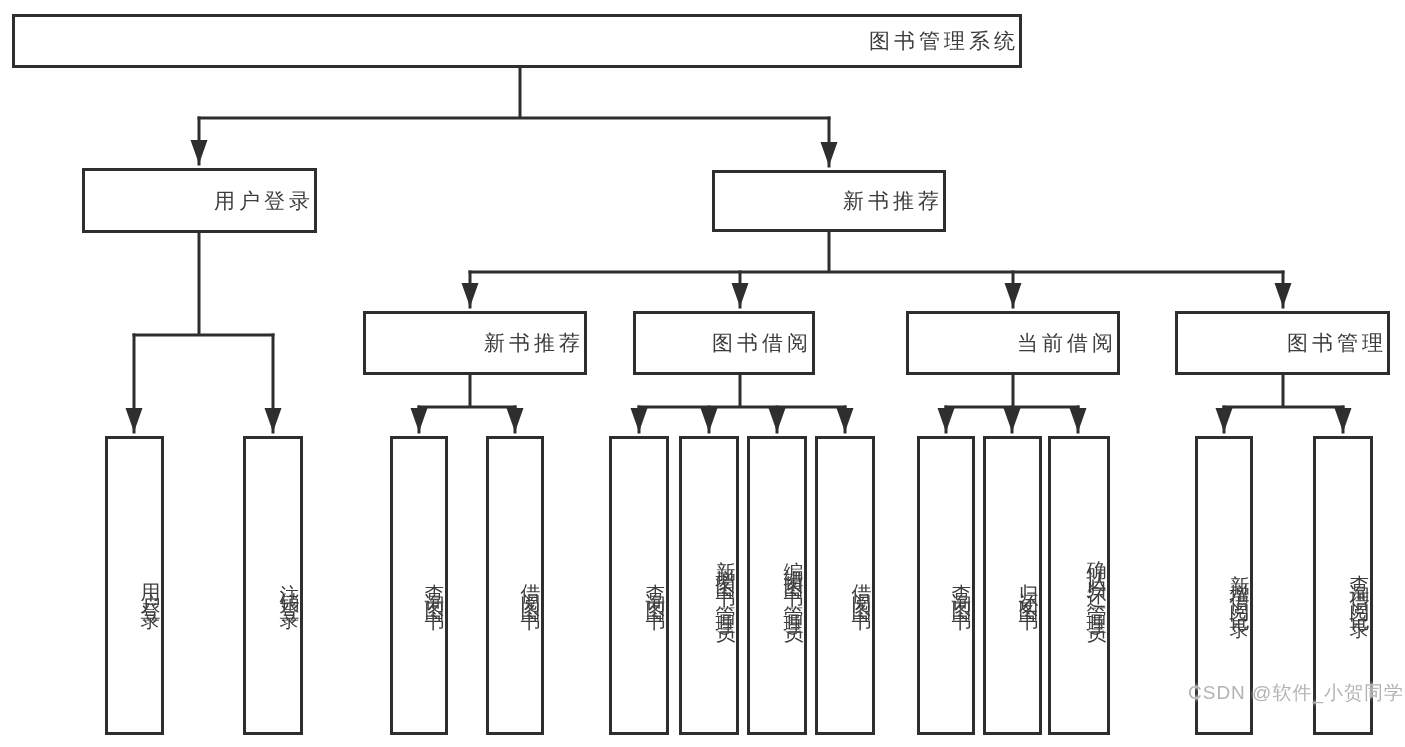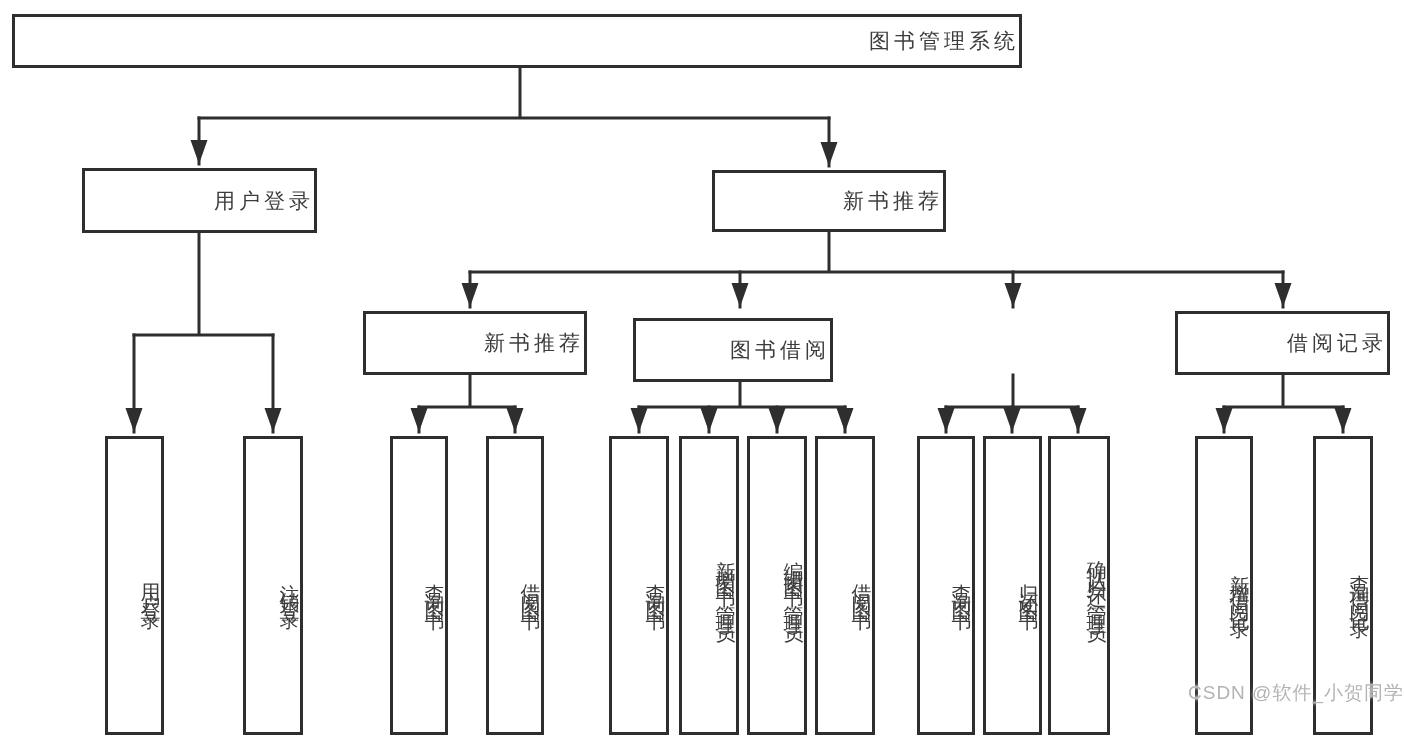--- a/index.html
+++ b/index.html
@@ -99,25 +99,28 @@
   <div class="box" style="left:82px;top:168px;width:235px;height:65px;">
     <span>用户登录</span>
   </div>
   <div class="box" style="left:712px;top:170px;width:234px;height:62px;">
     <span>新书推荐</span>
   </div>
 
   <div class="box" style="left:363px;top:311px;width:224px;height:64px;">
     <span>新书推荐</span>
   </div>
-  <div class="box" style="left:633px;top:318px;width:200px;height:64px;">
+  <div class="box" style="left:633px;top:311px;width:182px;height:64px;">
     <span>图书借阅</span>
   </div>
+  <div class="box" style="left:906px;top:311px;width:214px;height:64px;">
+    <span>当前借阅</span>
+  </div>
   <div class="box" style="left:1175px;top:311px;width:215px;height:64px;">
-    <span>借阅记录</span>
+    <span>图书管理</span>
   </div>
 
   <div class="box leaf" style="left:105px;top:436px;width:59px;height:299px;">
     <span class="vtext">用户登录</span>
   </div>
   <div class="box leaf" style="left:243px;top:436px;width:60px;height:299px;">
     <span class="vtext">注销登录</span>
   </div>
 
   <div class="box leaf" style="left:390px;top:436px;width:58px;height:299px;">

